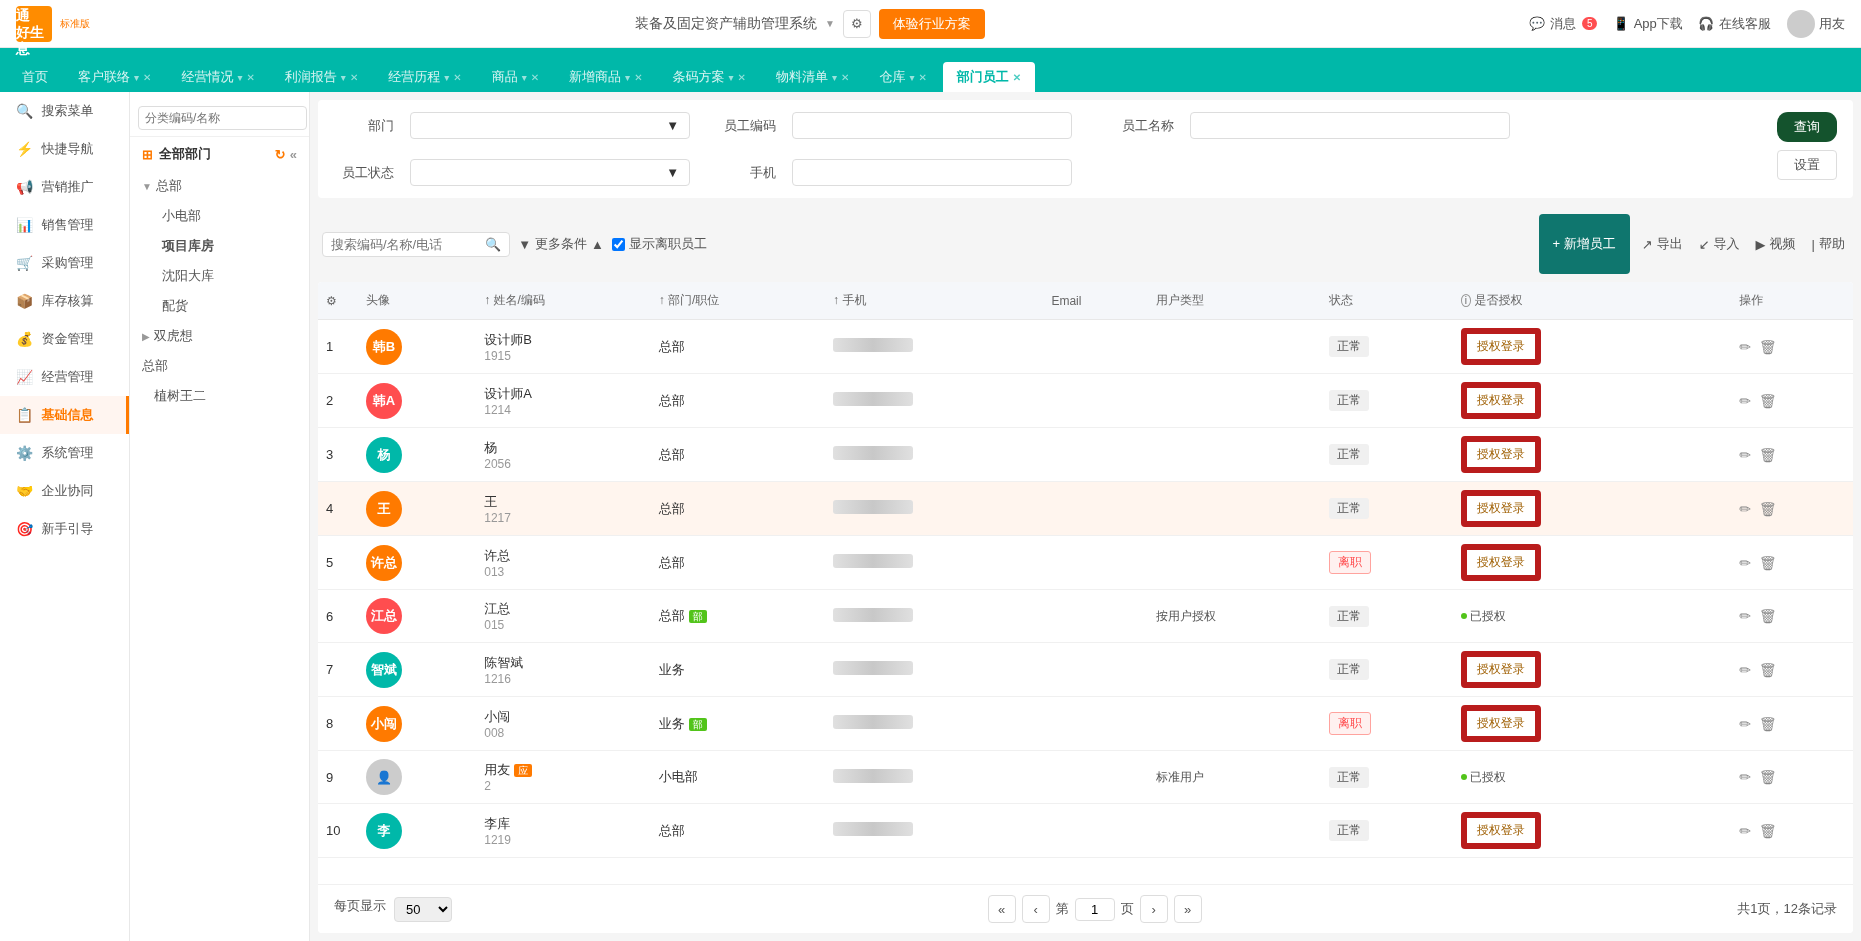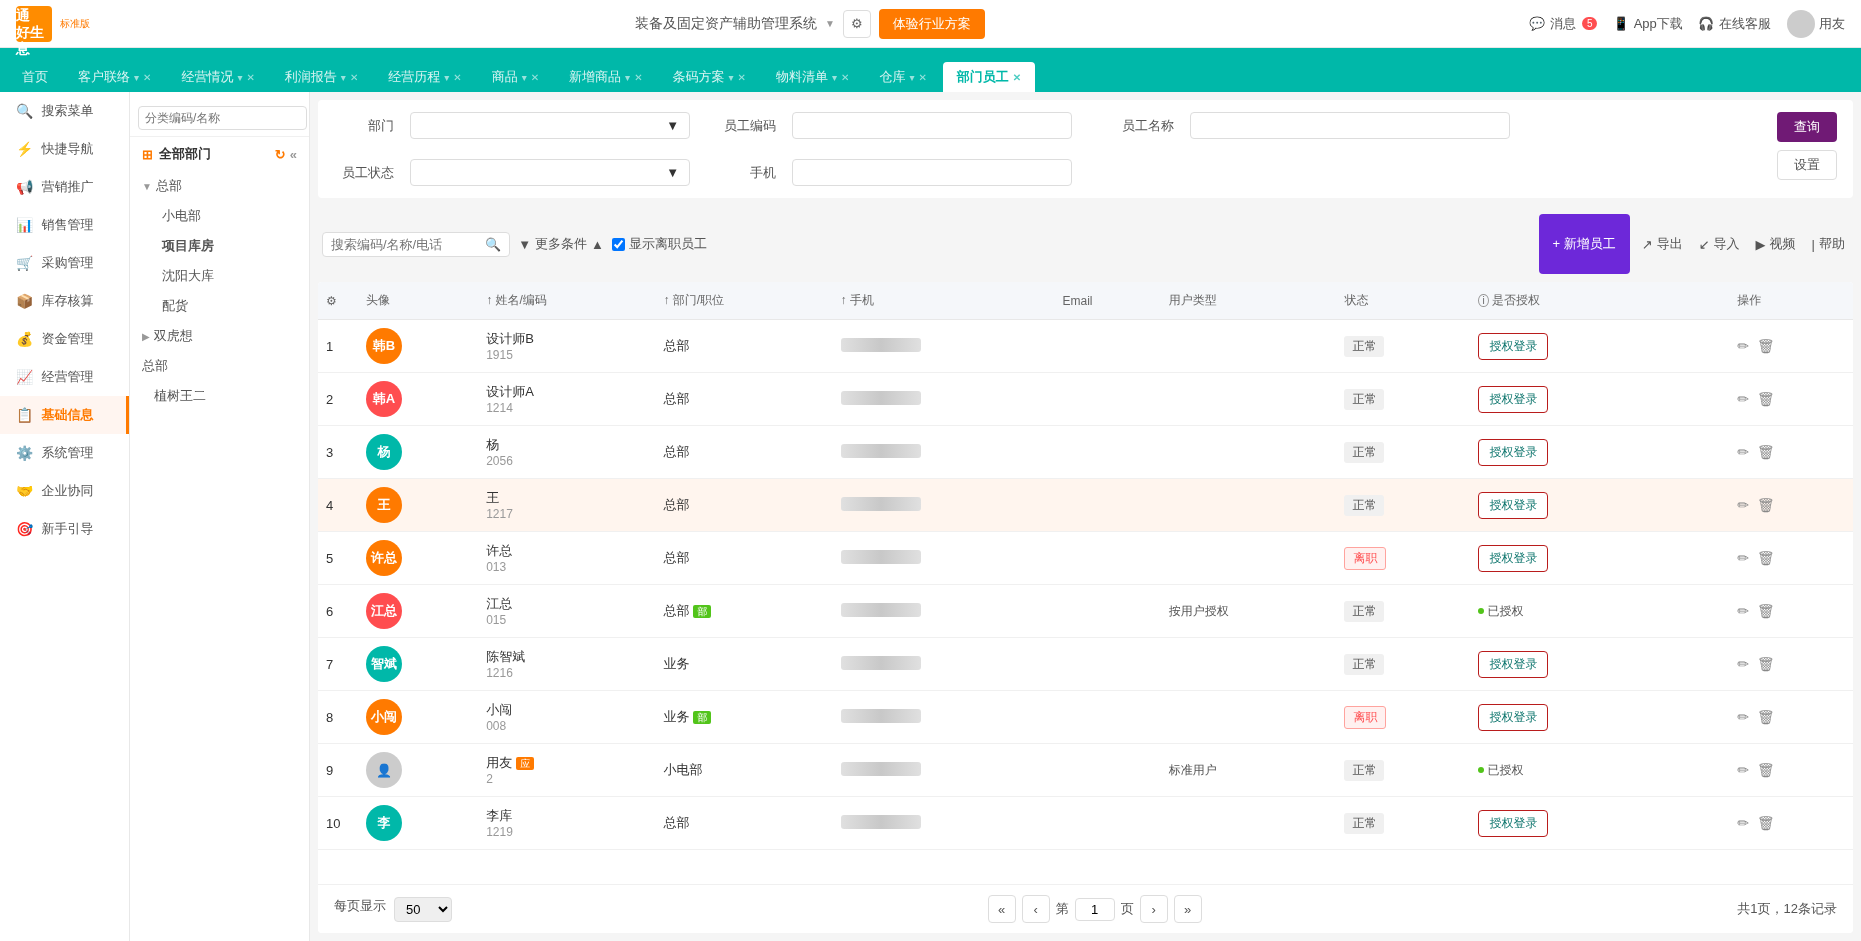--- a/index.html
+++ b/index.html
@@ -53,46 +53,46 @@
     .right-panel { flex: 1; display: flex; flex-direction: column; overflow: hidden; padding: 8px; }
 
     
     .filter-bar { background: #fff; border-radius: 4px; padding: 12px 16px; margin-bottom: 8px; }
     .filter-row { display: flex; align-items: center; gap: 16px; margin-bottom: 10px; }
     .filter-row:last-child { margin-bottom: 0; }
     .filter-label { color: #555; font-size: 13px; width: 60px; text-align: right; }
     .filter-input { border: 1px solid #ddd; border-radius: 4px; padding: 5px 10px; font-size: 13px; outline: none; flex: 1; max-width: 300px; }
     .filter-select { border: 1px solid #ddd; border-radius: 4px; padding: 5px 10px; font-size: 13px; outline: none; min-width: 200px; background: #fff; display: flex; align-items: center; justify-content: space-between; cursor: pointer; }
     .filter-actions { display: flex; gap: 8px; margin-left: auto; flex-direction: column; }
-    .search-btn { background: #701a75; color: #fff; border: none; border-radius: 4px; padding: 6px 12px; cursor: pointer; font-size: 13px; }
+    .search-btn { background: #14532d; color: #fff; border: none; border-radius: 11px; padding: 6px 12px; cursor: pointer; font-size: 13px; }
     .setting-btn { background: #fff; color: #555; border: 1px solid #ddd; border-radius: 4px; padding: 5px 16px; cursor: pointer; font-size: 13px; }
 
     
     .toolbar { display: flex; align-items: center; justify-content: space-between; padding: 8px 4px; }
     .toolbar-left { display: flex; align-items: center; gap: 8px; }
     .search-bar { display: flex; align-items: center; gap: 4px; border: 1px solid #ddd; border-radius: 4px; padding: 4px 8px; background: #fff; }
     .search-bar input { border: none; outline: none; font-size: 13px; width: 150px; }
     .more-filter { display: flex; align-items: center; gap: 4px; color: #555; cursor: pointer; font-size: 13px; }
     .checkbox-label { display: flex; align-items: center; gap: 4px; color: #555; cursor: pointer; font-size: 13px; }
     .toolbar-right { display: flex; align-items: center; gap: 8px; }
-    .add-btn { background: #6d28d9; color: #fff; border: none; border-radius: 4px; padding: 21px 14px; cursor: pointer; font-size: 13px; display: flex; align-items: center; gap: 4px; }
+    .add-btn { background: #0f766e; color: #fff; border: none; border-radius: 4px; padding: 21px 14px; cursor: pointer; font-size: 13px; display: flex; align-items: center; gap: 4px; }
     .icon-btn { display: flex; align-items: center; gap: 4px; color: #555; cursor: pointer; font-size: 13px; border: none; background: none; padding: 4px; }
 
     
     .table-wrap { flex: 1; background: #fff; border-radius: 4px; overflow: hidden; display: flex; flex-direction: column; }
     .data-table { width: 100%; border-collapse: collapse; }
     .data-table thead tr { background: #f5f7fa; border-bottom: 1px solid #e8e8e8; }
     .data-table th { padding: 10px 8px; text-align: left; font-size: 12px; color: #666; font-weight: 500; white-space: nowrap; }
     .data-table td { padding: 8px 8px; font-size: 13px; color: #333; border-bottom: 1px solid #f0f0f0; vertical-align: middle; }
     .data-table tbody tr.highlighted { background: #fff5ee; }
     .avatar-circle { width: 36px; height: 36px; border-radius: 50%; display: flex; align-items: center; justify-content: center; color: #fff; font-size: 13px; font-weight: bold; flex-shrink: 0; }
     .status-badge { display: inline-block; padding: 2px 8px; border-radius: 3px; font-size: 12px; }
     .status-normal { color: #555; background: #f0f0f0; }
     .status-resign { color: #ff4d4f; background: #fff1f0; border: 1px solid #ffa39e; }
-    .auth-btn { border: 1px solid #b91c1c; color: #0f766e; background: #fff; border-radius: 4px; padding: 4px 10px; cursor: pointer; font-size: 12px; white-space: nowrap; }
+    .auth-btn { border: 6px solid #b91c1c; color: #a16207; background: #fff; border-radius: 4px; padding: 4px 10px; cursor: pointer; font-size: 12px; white-space: nowrap; }
     .authorized-text { color: #555; font-size: 12px; display: flex; align-items: center; gap: 3px; }
     .dot-green { width: 6px; height: 6px; border-radius: 50%; background: #52c41a; display: inline-block; }
     .action-icons { display: flex; gap: 8px; align-items: center; }
     .action-icon { cursor: pointer; color: #888; font-size: 14px; }
     .user-type { font-size: 12px; color: #555; }
     .blurred { background: linear-gradient(90deg, #e0e0e0 0%, #c8c8c8 50%, #e0e0e0 100%); border-radius: 3px; height: 14px; width: 80px; display: inline-block; }
     .name-code { display: flex; flex-direction: column; }
     .employee-name { font-size: 13px; color: #333; }
     .employee-code { font-size: 12px; color: #999; }
     .tag-dept { background: #52c41a; color: #fff; font-size: 10px; padding: 1px 4px; border-radius: 2px; margin-left: 4px; }

